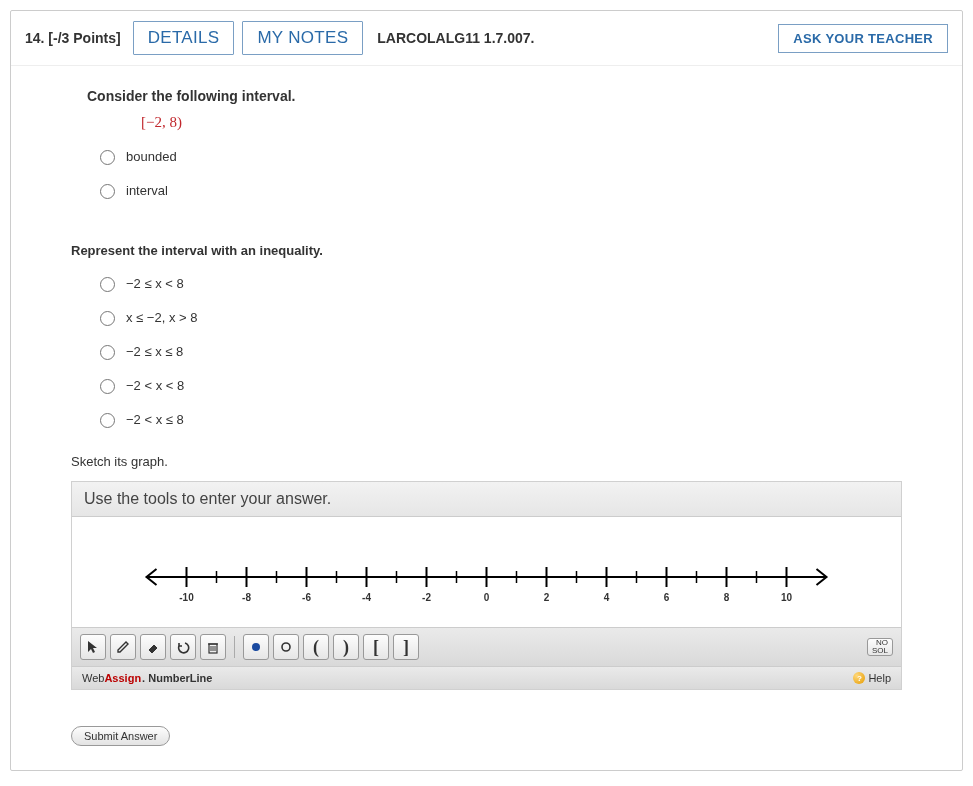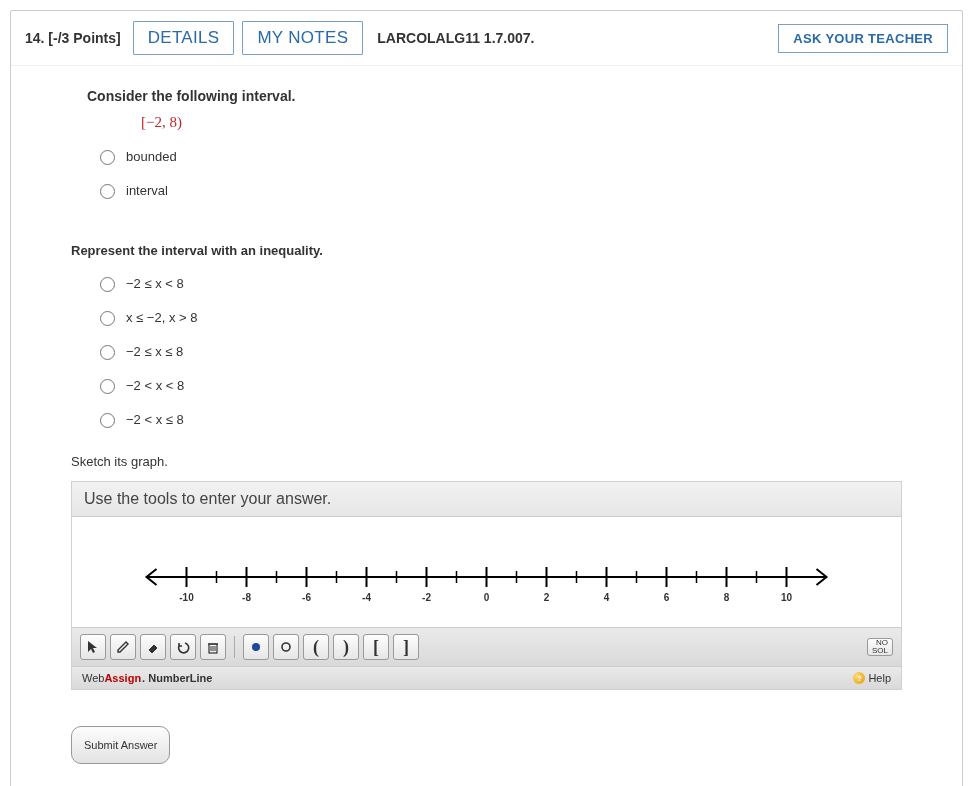--- a/index.html
+++ b/index.html
@@ -191,21 +191,21 @@
   }
   .submit-row {
     margin-top: 36px;
     display: flex;
     align-items: flex-start;
   }
   .submit-btn {
     border: 1px solid #999;
     border-radius: 10px;
     background: linear-gradient(#fdfdfd, #e3e3e3);
-    padding: 12px 12px;
+    padding: 3px 12px;
     font-size: 11px;
     color: #333;
     cursor: pointer;
     text-align: center;
   }
   .bracket-glyph {
     font-family: 'Times New Roman', serif;
     font-size: 18px;
     font-weight: bold;
   }

